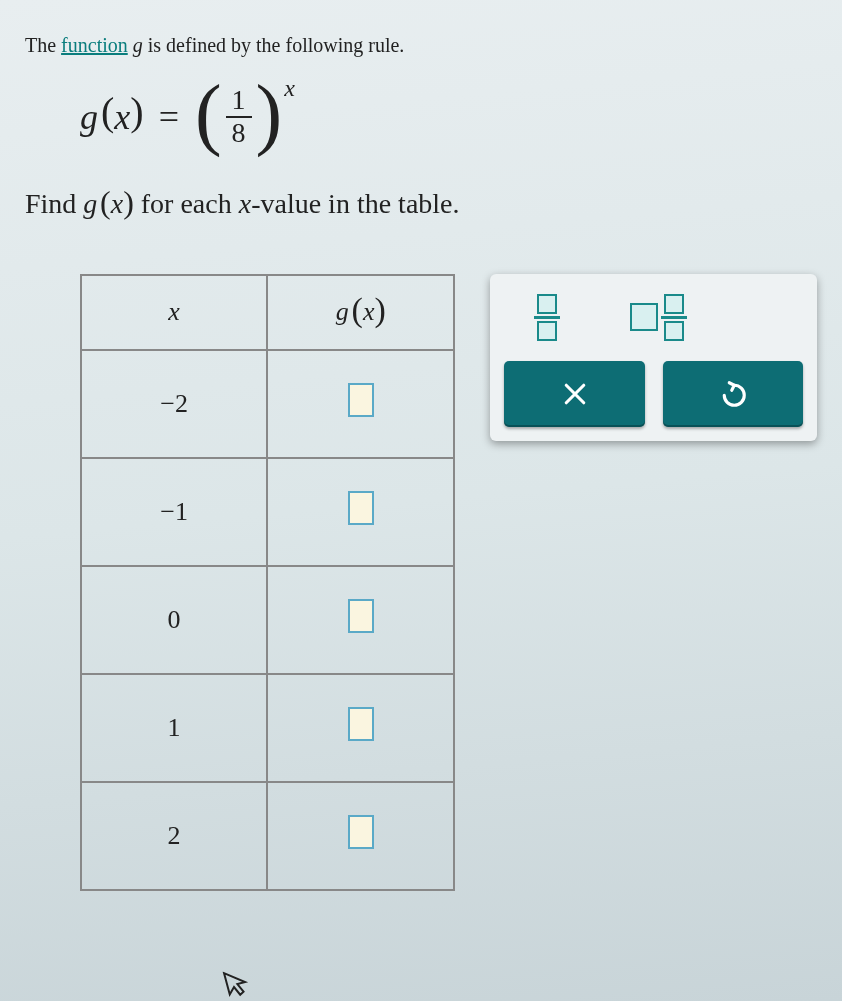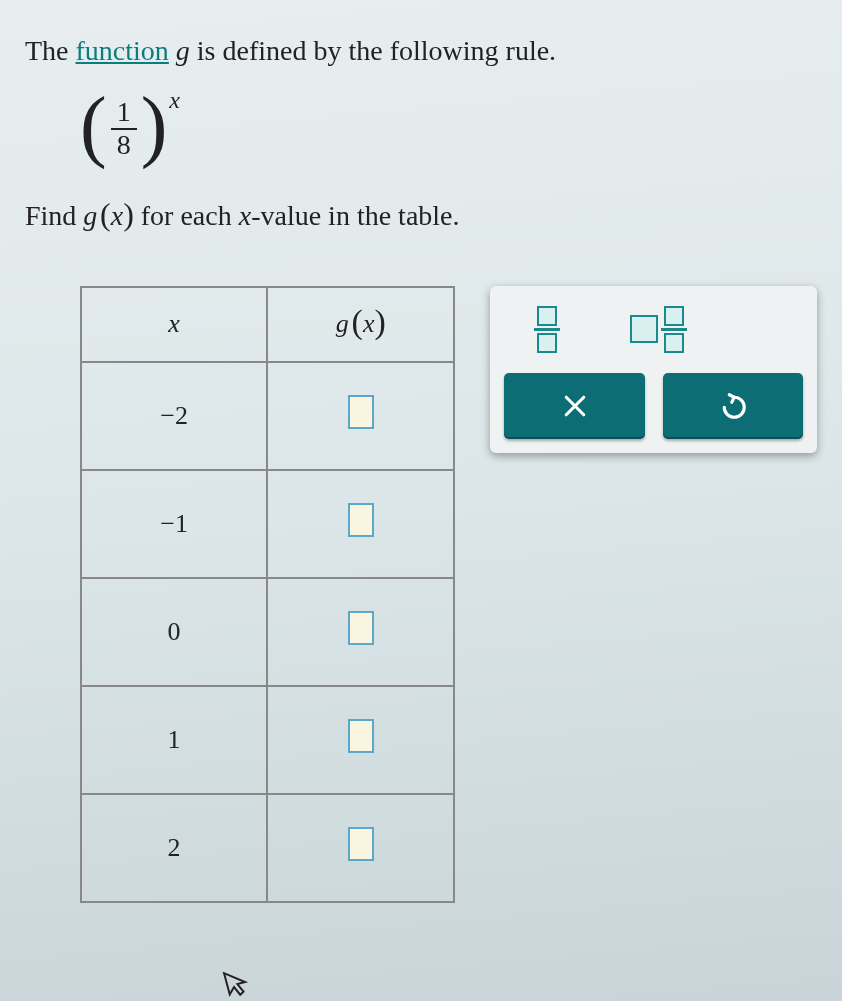--- a/index.html
+++ b/index.html
@@ -7,21 +7,21 @@
     width: 842px;
     height: 1001px;
     background: linear-gradient(175deg, #e8eef0 0%, #dce6e8 50%, #c8d4d8 100%);
     font-family: Georgia, 'Times New Roman', serif;
     color: #222;
     padding: 30px 25px 0 25px;
     overflow: hidden;
     position: relative;
   }
   .prompt-text {
-    font-size: 28px;
+    font-size: 20px;
     line-height: 1.5;
     margin-bottom: 4px;
   }
   .link {
     color: #0a7d7d;
     text-decoration: underline;
   }
   .italic { font-style: italic; }
   .equation {
     font-size: 36px;
@@ -162,20 +162,24 @@
   .gx-header .p { font-size: 34px; font-style: normal; line-height:0; position:relative; top:-2px;}
 </style>
 </head>
 <body>
 
 <div class="prompt-text">
   <span>The </span><a class="link">function</a><span> </span><span class="italic">g</span><span> is defined by the following rule.</span>
 </div>
 
 <div class="equation">
+  <span class="lhs">
+    <span>g</span><span style="font-style:normal"> </span><span class="paren" style="font-size:40px;">(</span><span>x</span><span class="paren" style="font-size:40px;">)</span>
+    <span style="font-style:normal; margin:0 6px;">=</span>
+  </span>
   <span class="paren">(</span>
   <span class="frac">
     <span class="num">1</span>
     <span class="den">8</span>
   </span>
   <span class="paren">)</span>
   <span class="exp">x</span>
 </div>
 
 <div class="instruction">

